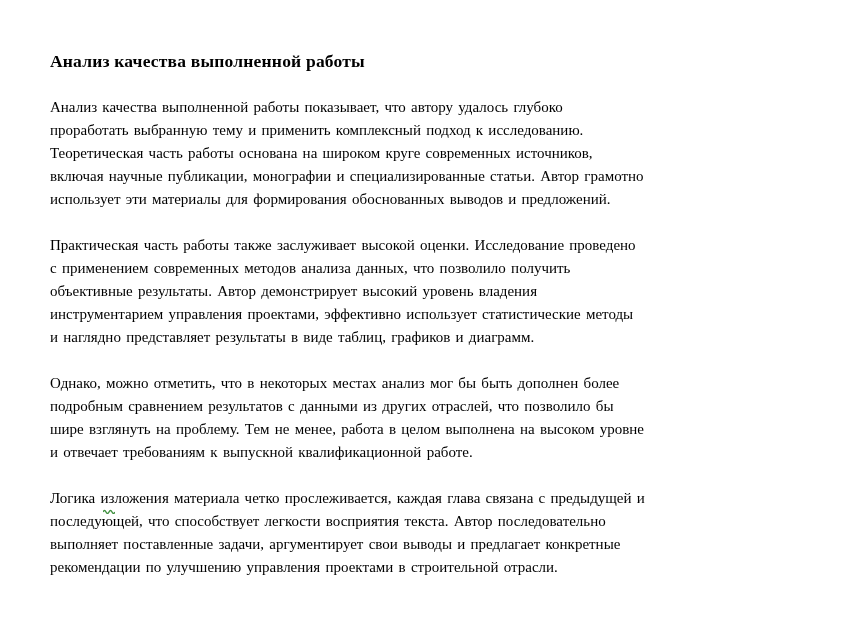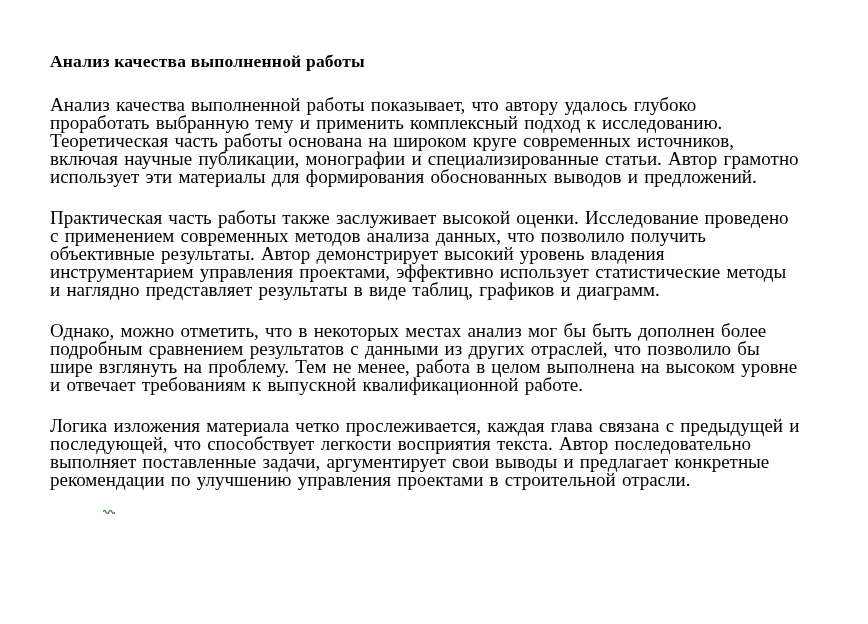--- a/index.html
+++ b/index.html
@@ -20,22 +20,22 @@
   }
   .doc-title {
     margin: 0 0 23px 0;
     font-size: 17.5px;
     line-height: 23px;
     font-weight: bold;
     letter-spacing: 0.2px;
   }
   .doc-paragraph {
     margin: 0 0 23px 0;
-    font-size: 19px;
-    line-height: 18px;
+    font-size: 15px;
+    line-height: 23px;
     white-space: pre-line;      
     width: 800px;
     word-spacing: 1.5px;
   }
   .grammar-squiggle {
     position: absolute;
     left: 103px;
     top: 508px;
     width: 12px;
     height: 6px;

